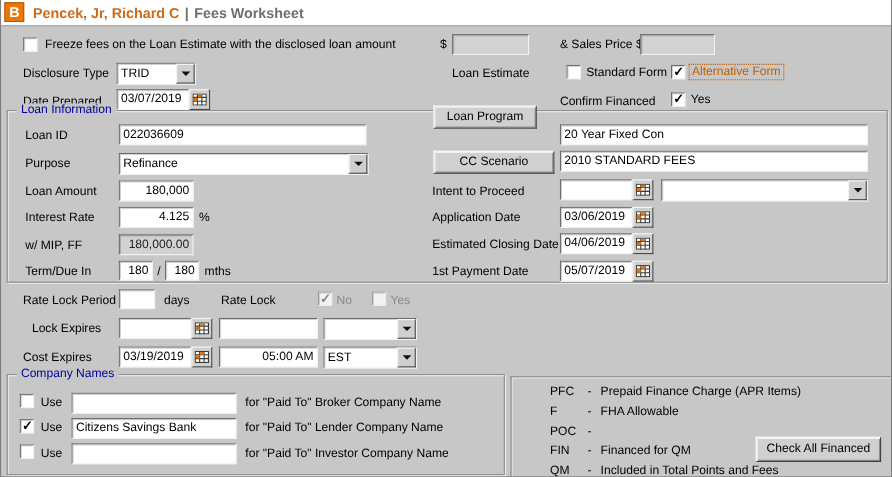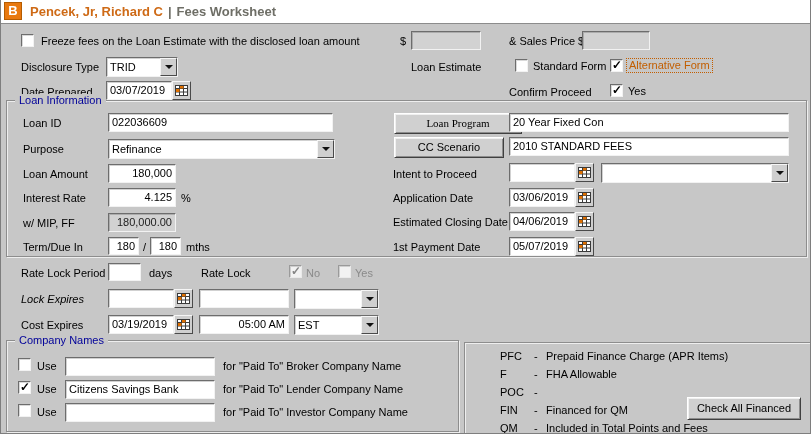--- a/index.html
+++ b/index.html
@@ -115,21 +115,21 @@
     <span class="dval sunken">03/07/2019</span>
     <span class="calbtn">
       <svg width="13" height="11" viewBox="0 0 13 11">
           <rect x="0.5" y="0.5" width="12" height="10" fill="#fff" stroke="#3a3a3a"></rect>
           <path d="M0 3.5h13M0 7h13M4.5 1v10M8.5 1v10" stroke="#3a3a3a" fill="none"></path>
           <rect x="5" y="1" width="3.5" height="2.5" fill="#E07000"></rect>
           <rect x="1" y="4" width="3.5" height="3" fill="#E07000"></rect>
         </svg>
     </span>
   </div>
-  <span class="lbl" style="left:508px; top:86px;">Confirm Proceed</span>
+  <span class="lbl" style="left:508px; top:86px;">Confirm Financed</span>
   <span class="cb checked" style="left:609px; top:84px;"></span>
   <span class="lbl" style="left:627px; top:85px;">Yes</span>
 
   <div class="gb" style="left:5px; top:100px; width:801px; height:157px;">
     <span class="gtitle">Loan Information</span>
   </div>
 
   <span class="lbl" style="left:22px; top:117px;">Loan ID</span>
   <div class="fld sunken" style="left:107px; top:113px; width:225px;">022036609</div>
 
@@ -148,21 +148,21 @@
 
   <span class="lbl" style="left:22px; top:217px;">w/ MIP, FF</span>
   <div class="fld sunken num dis" style="left:107px; top:213px; width:68px;">180,000.00</div>
 
   <span class="lbl" style="left:22px; top:241px;">Term/Due In</span>
   <div class="fld sunken num" style="left:107px; top:237px; width:31px; height:18px;">180</div>
   <span class="lbl" style="left:142px; top:241px;">/</span>
   <div class="fld sunken num" style="left:149px; top:237px; width:31px; height:18px;">180</div>
   <span class="lbl" style="left:185px; top:241px;">mths</span>
 
-  <div class="btn" style="left:393px; top:113px; width:128px; height:21px; line-height:19px;font-family:Liberation Serif, serif;">Loan Program</div>
+  <div class="btn" style="left:393px; top:96px; width:94px; height:21px; line-height:19px;">Loan Program</div>
   <div class="fld sunken" style="left:508px; top:113px; width:280px;">20 Year Fixed Con</div>
 
   <div class="btn" style="left:393px; top:137px; width:110px; height:21px; line-height:19px;">CC Scenario</div>
   <div class="fld sunken" style="left:508px; top:137px; width:280px;">2010 STANDARD FEES</div>
 
   <span class="lbl" style="left:392px; top:168px;">Intent to Proceed</span>
   <div class="datewrap" style="left:508px; top:163px;">
     <span class="dval sunken"></span>
     <span class="calbtn">
       <svg width="13" height="11" viewBox="0 0 13 11">
@@ -219,21 +219,21 @@
 
   <span class="lbl" style="left:20px; top:267px;">Rate Lock Period</span>
   <div class="fld sunken" style="left:107px; top:263px; width:33px; height:18px;"></div>
   <span class="lbl" style="left:148px; top:267px;">days</span>
   <span class="lbl" style="left:200px; top:267px;">Rate Lock</span>
   <span class="cb dis checked" style="left:288px; top:265px;"></span>
   <span class="lbl gray" style="left:305px; top:267px;">No</span>
   <span class="cb dis" style="left:337px; top:265px;"></span>
   <span class="lbl gray" style="left:354px; top:267px;">Yes</span>
 
-  <span class="lbl" style="left:20px; top:293px;font-style:italic;">Lock Expires</span>
+  <span class="lbl" style="left:28px; top:293px;">Lock Expires</span>
   <div class="datewrap" style="left:107px; top:289px;">
     <span class="dval sunken"></span>
     <span class="calbtn">
       <svg width="13" height="11" viewBox="0 0 13 11">
           <rect x="0.5" y="0.5" width="12" height="10" fill="#fff" stroke="#3a3a3a"></rect>
           <path d="M0 3.5h13M0 7h13M4.5 1v10M8.5 1v10" stroke="#3a3a3a" fill="none"></path>
           <rect x="5" y="1" width="3.5" height="2.5" fill="#E07000"></rect>
           <rect x="1" y="4" width="3.5" height="3" fill="#E07000"></rect>
         </svg>
     </span>

